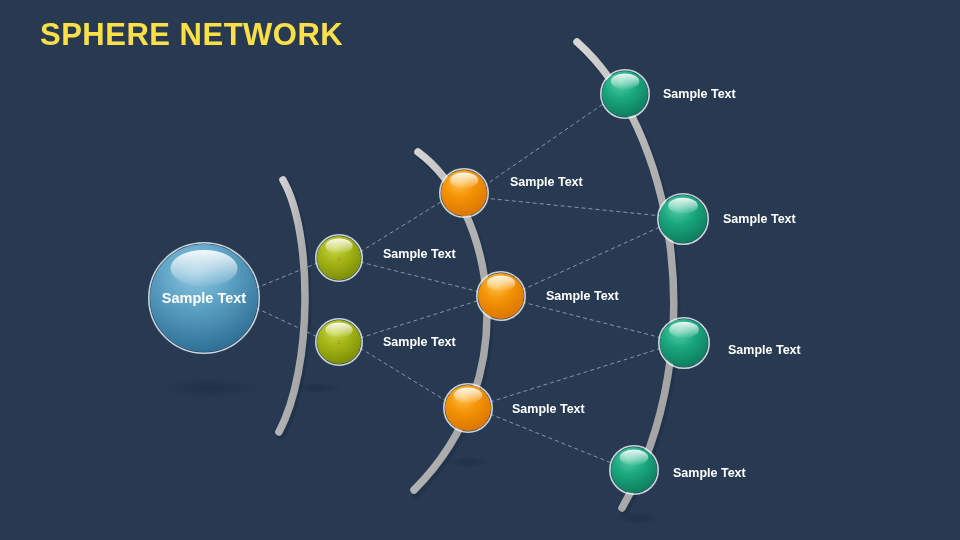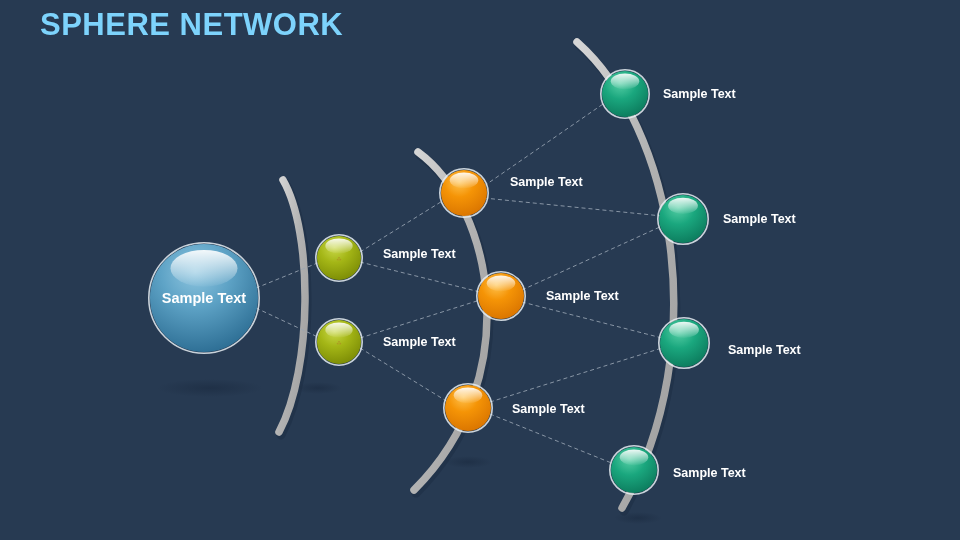--- a/index.html
+++ b/index.html
@@ -11,24 +11,24 @@
     position: relative;
     width: 960px;
     height: 540px;
     background: #273a52;
     overflow: hidden;
     font-family: "Liberation Sans", sans-serif;
   }
   #title {
     position: absolute;
     left: 40px;
-    top: 7px;
+    top: 17px;
     font-size: 31px;
     font-weight: bold;
-    color: #7dd3fc;
+    color: #fde047;
     letter-spacing: 0.5px;
     white-space: nowrap;
   }
   #diagram {
     position: absolute;
     left: 0;
     top: 0;
     width: 960px;
     height: 540px;
   }

